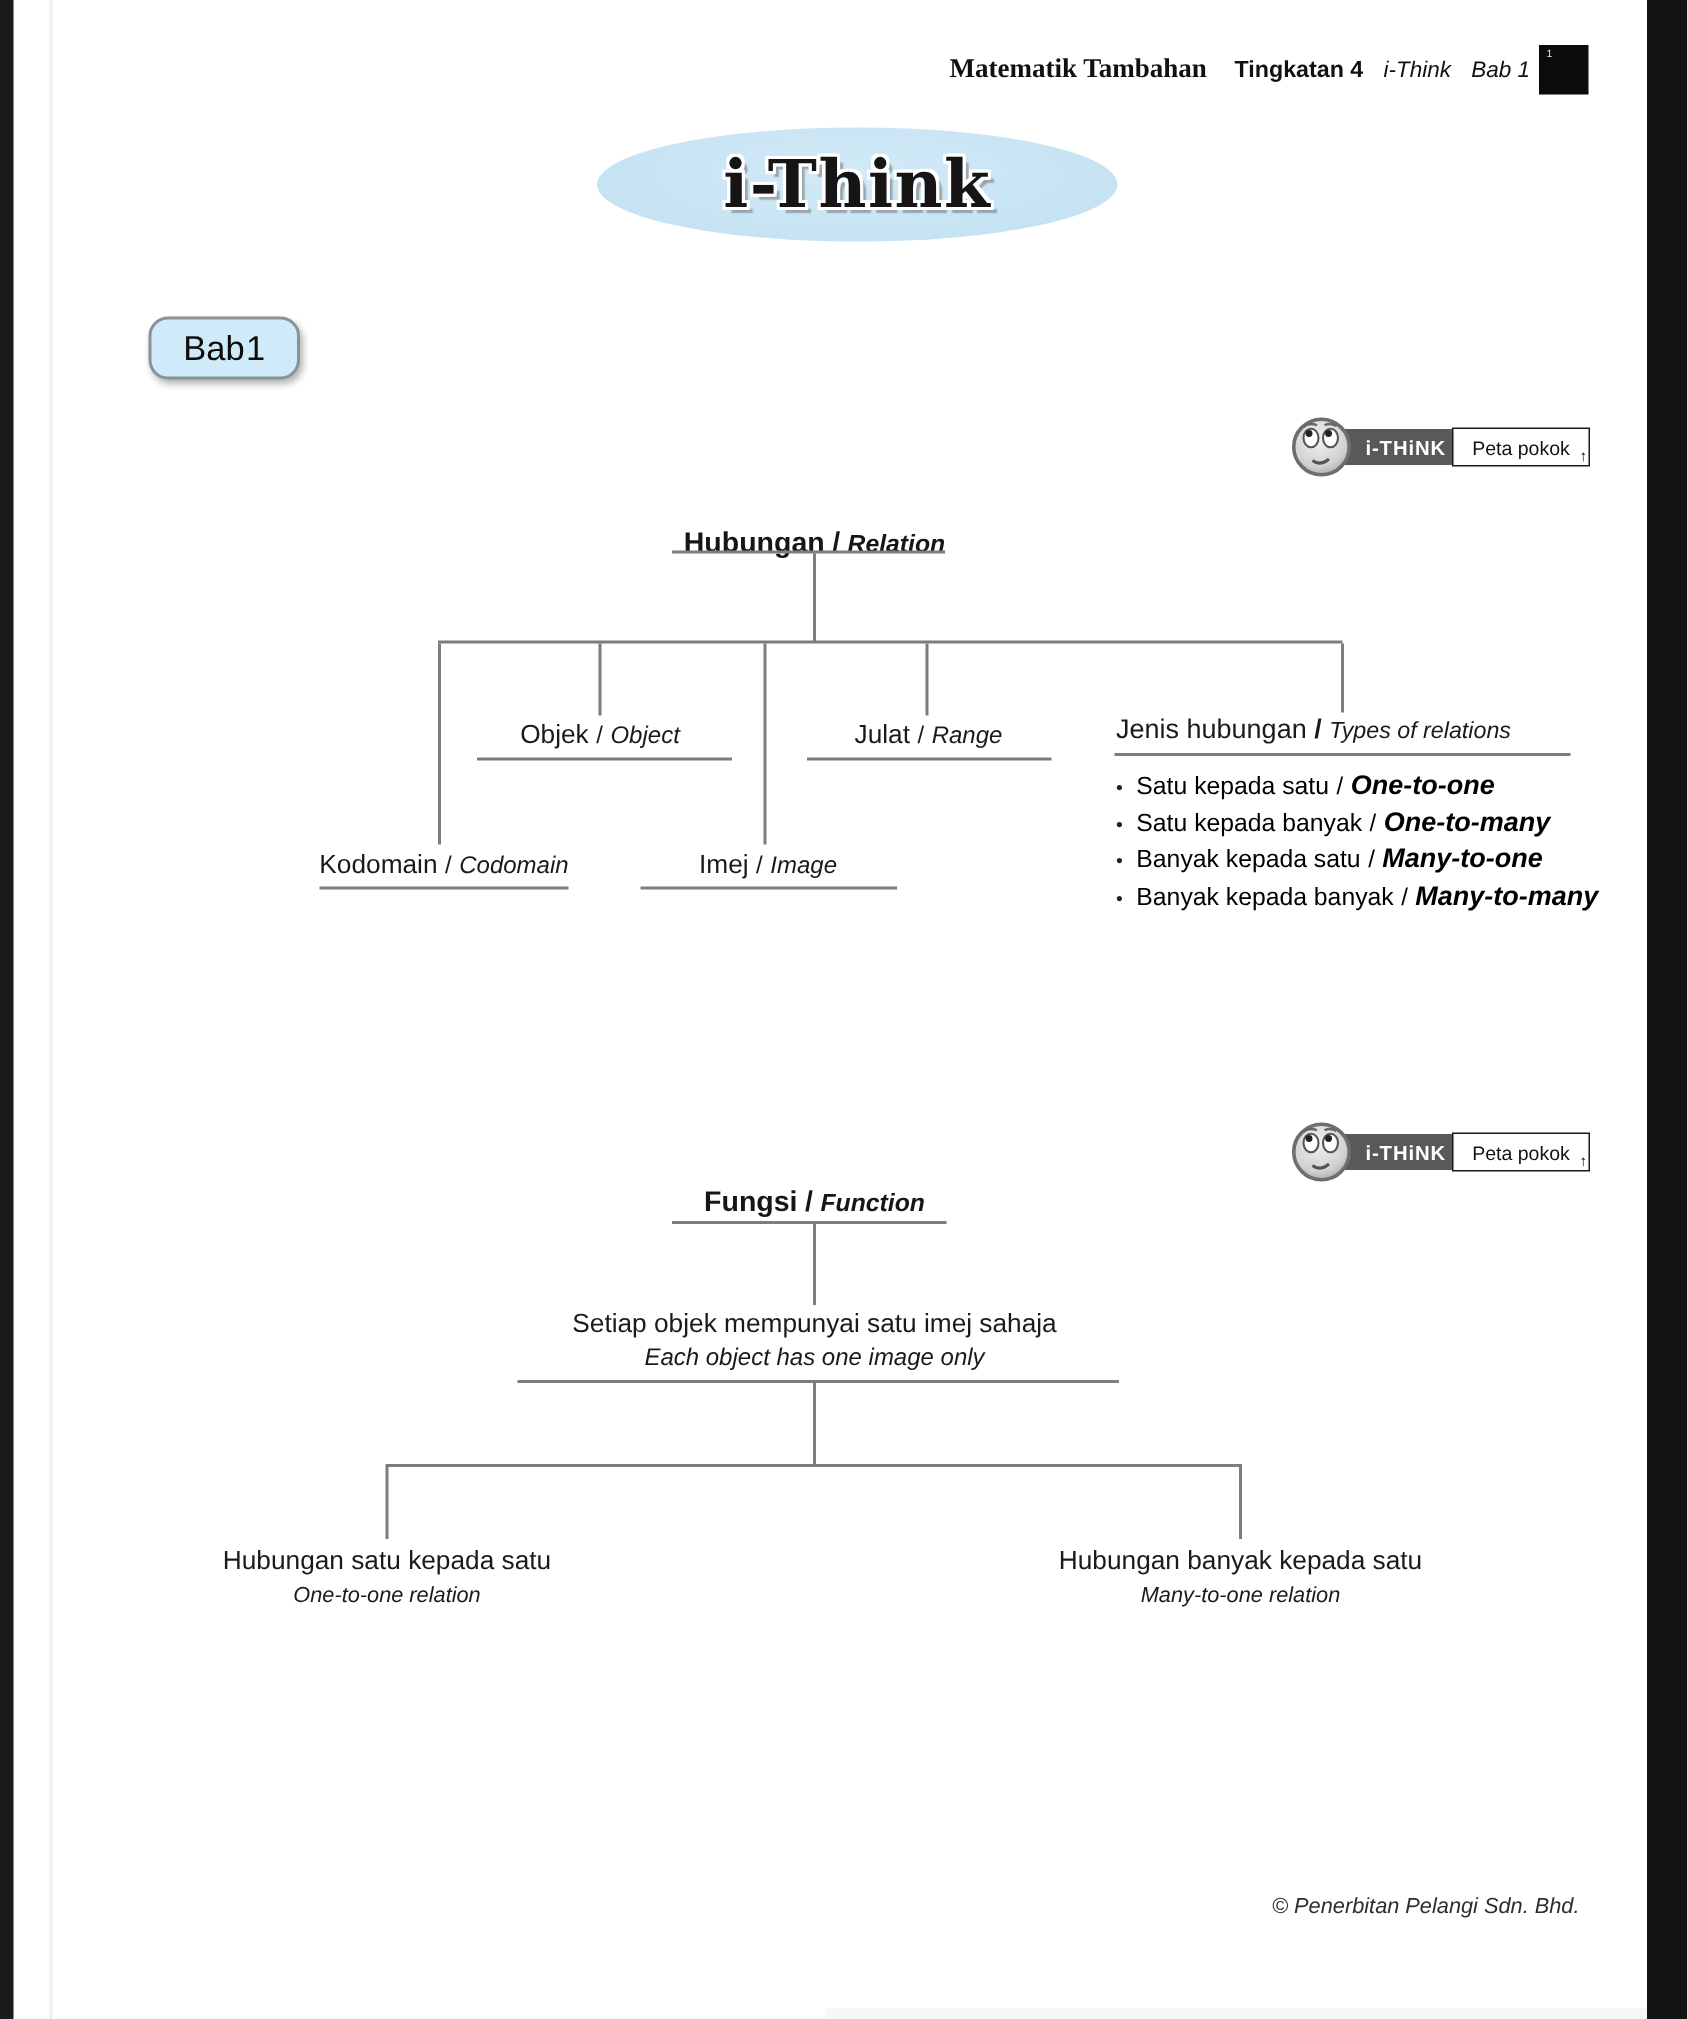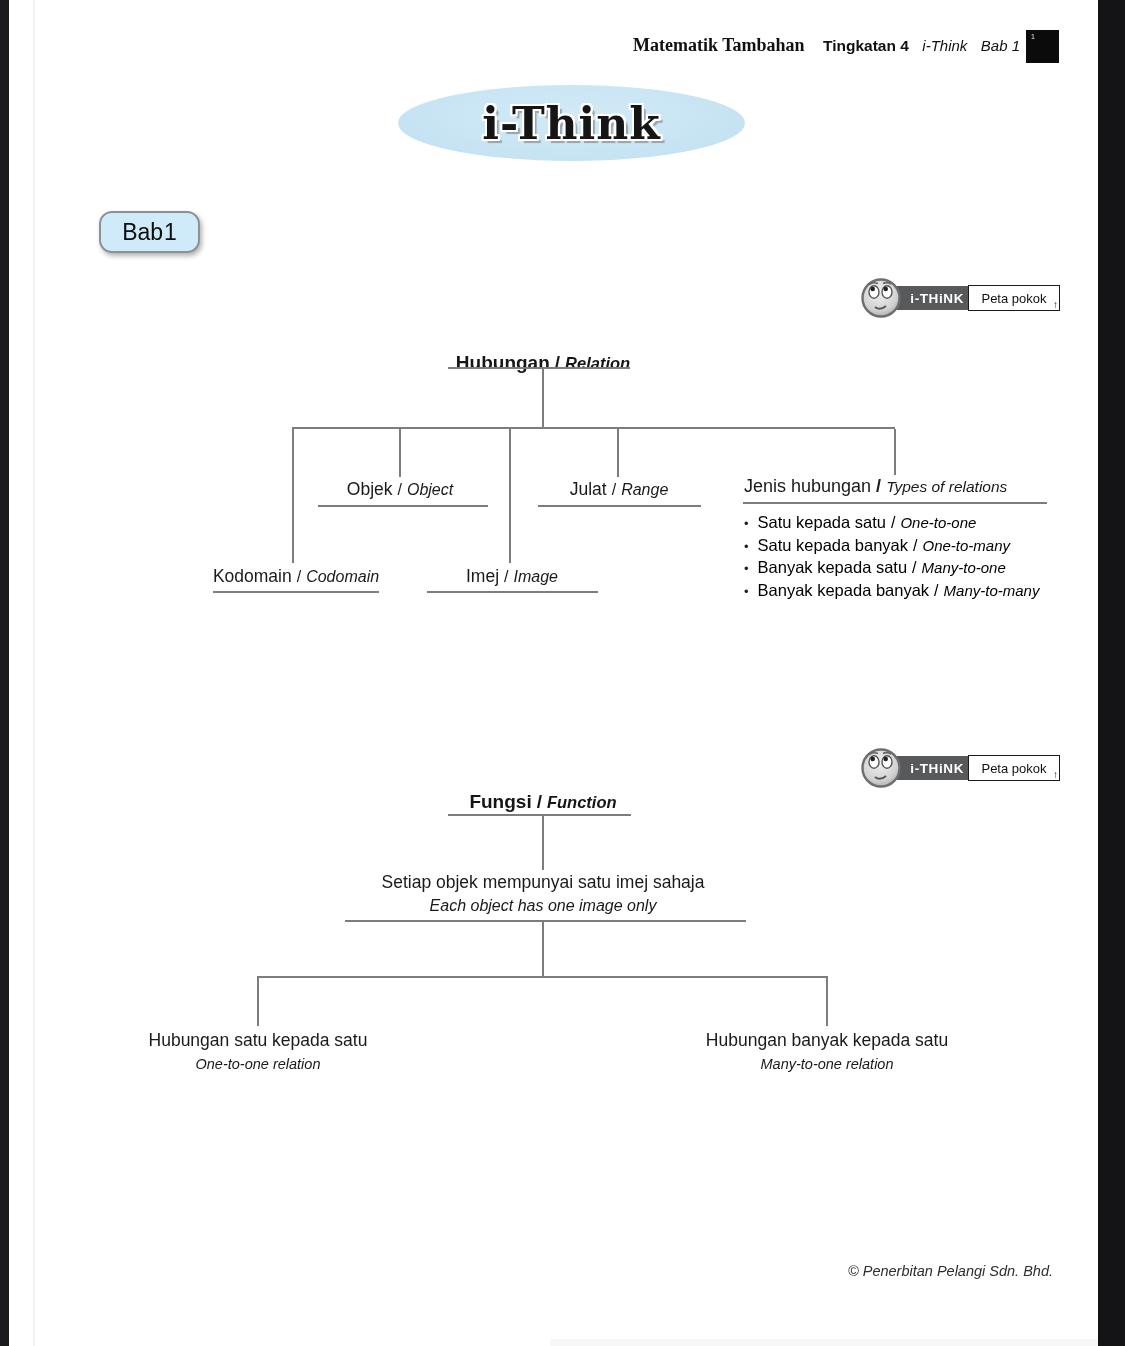--- a/index.html
+++ b/index.html
@@ -107,21 +107,21 @@
   #t1-uk { left:213px; top:591px; width:166px; }
   #t1-ui { left:427px; top:591px; width:171px; }
   #jenis-head { left:744px; top:476px; font-size:18px; }
   #jenis-head .bold-sep { font-weight:700; margin:0 5px; }
   #jenis-head .en-txt { font-size:15.5px; }
   #t1-ut { left:743px; top:502px; width:304px; }
   #jenis-list { position:absolute; left:744px; top:513px; list-style:none; }
   #jenis-list li { display:flex; align-items:baseline; margin-bottom:3.6px; white-space:nowrap; }
   #jenis-list .bullet { font-size:13px; margin-right:9px; color:#222; }
   #jenis-list .main-txt { font-size:16.5px; }
-  #jenis-list .en-txt { font-size:15px; }
+  #jenis-list .en-txt { font-size:18px;font-weight:bold; }
 
   
   #t2-root   { left:393px; top:791px; width:300px; }
   #t2-root-u { left:448px; top:814px; width:183px; }
   #t2-v0 { left:542px; top:816px; height:54px; }
   #t2-def { left:293px; top:872px; width:500px; }
   #t2-def .en-txt { display:block; margin-top:4px; }
   #t2-def-u { left:345px; top:920px; width:401px; }
   #t2-v1 { left:542px; top:922px; height:55px; }
   #t2-h  { left:257px; top:976px; width:571px; }

